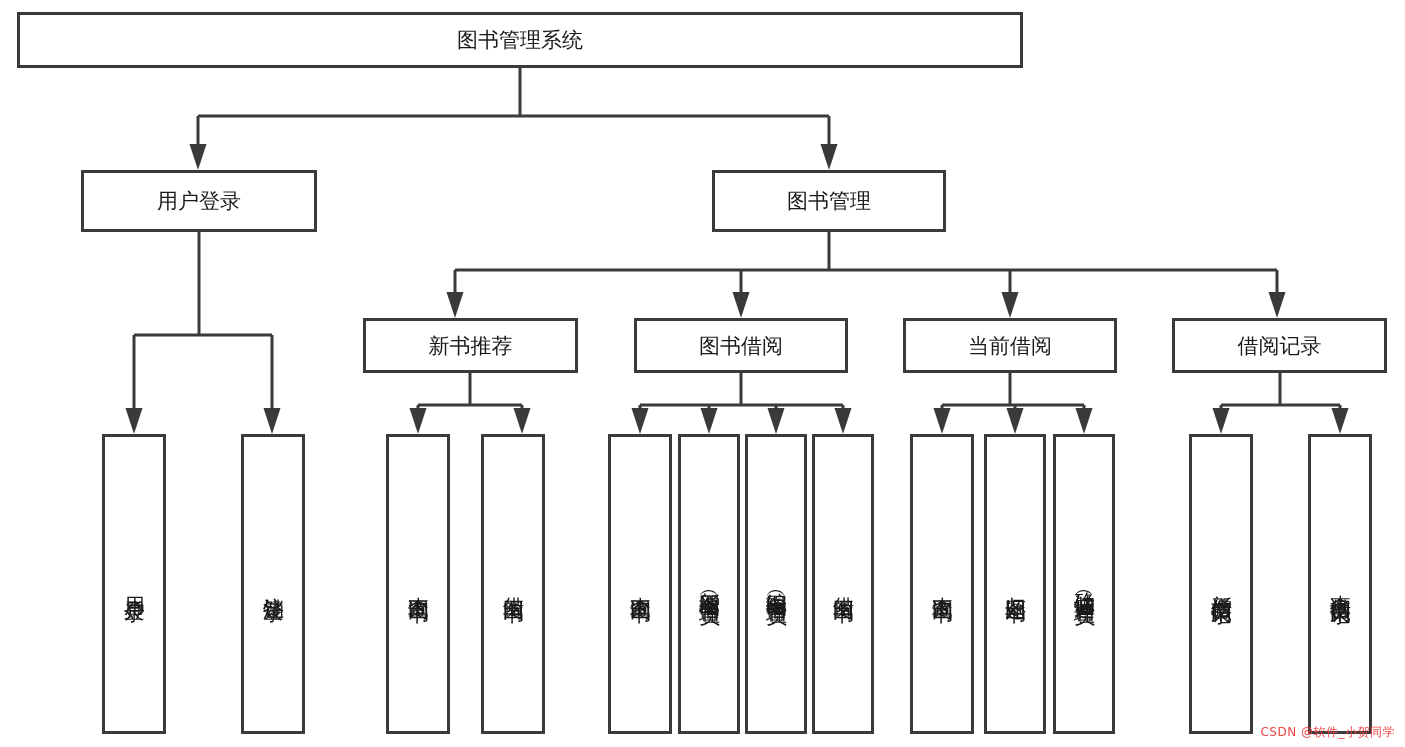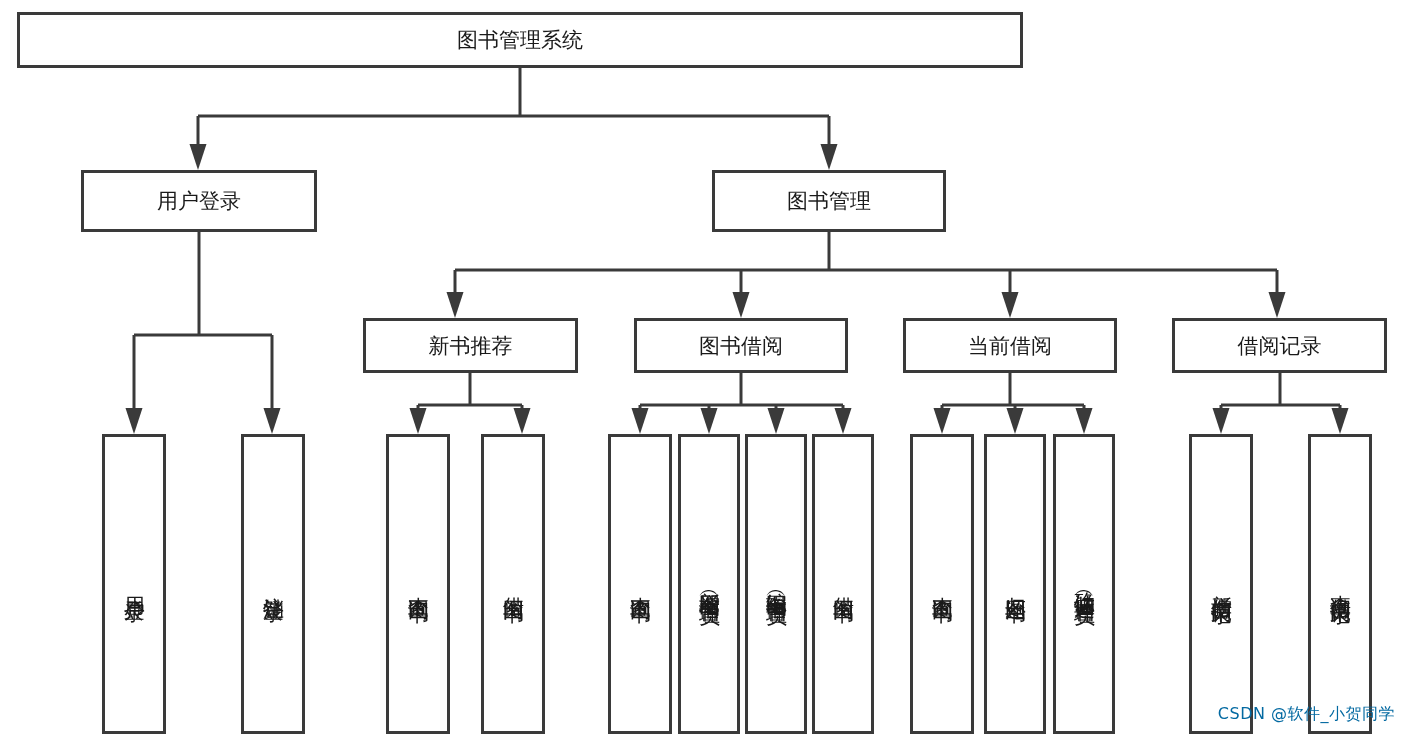--- a/index.html
+++ b/index.html
@@ -24,23 +24,23 @@
   }
   .vlabel{
     writing-mode:vertical-rl;
     text-orientation:upright;
     font-family:"DejaVu Sans","Liberation Sans",sans-serif;
     font-size:21px;color:#1a1a1a;
     line-height:1.0;letter-spacing:2px;
     white-space:nowrap;
   }
   #watermark{
-    position:absolute;right:10px;bottom:22px;
-    font-family:"DejaVu Sans","Liberation Sans",sans-serif;
-    font-size:16px;color:#0369a1;white-space:nowrap;
+    position:absolute;right:10px;bottom:6px;
+    font-family:"DejaVu Sans","Liberation Sans",sans-serif;
+    font-size:12px;color:#ef4444;white-space:nowrap;
     letter-spacing:0.5px;
   }
 </style>
 </head>
 <body>
 
 <div id="stage">
 
   <svg id="diagram" viewBox="0 0 1405 747">
     <g id="connectors-layer">

